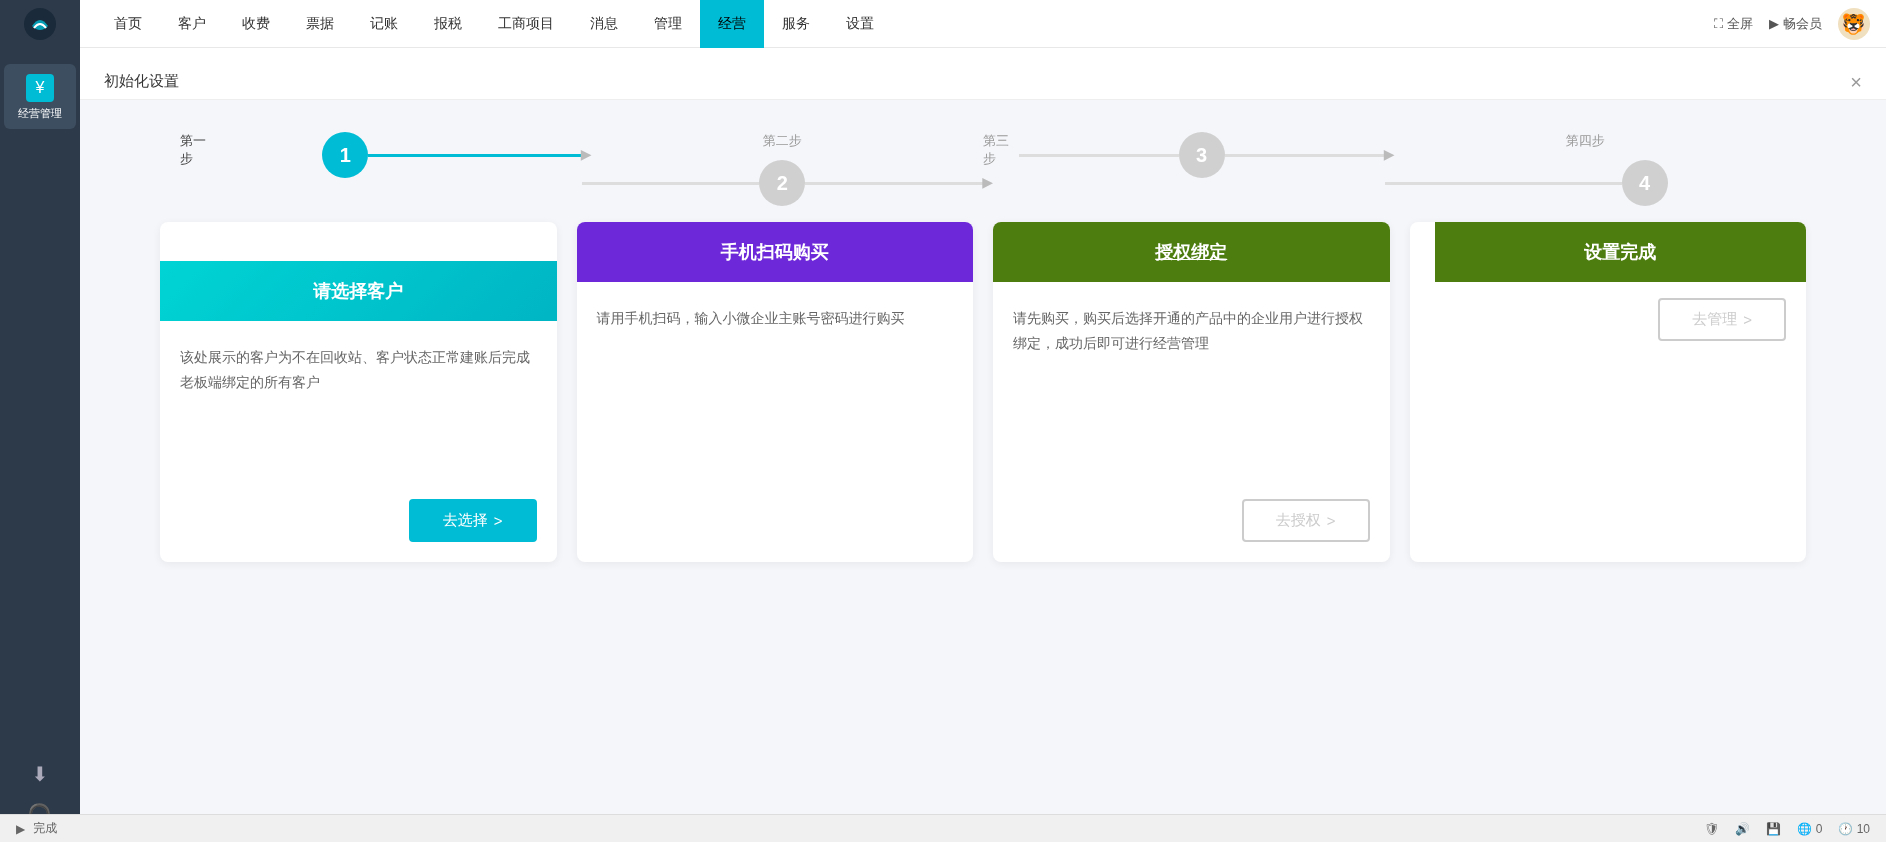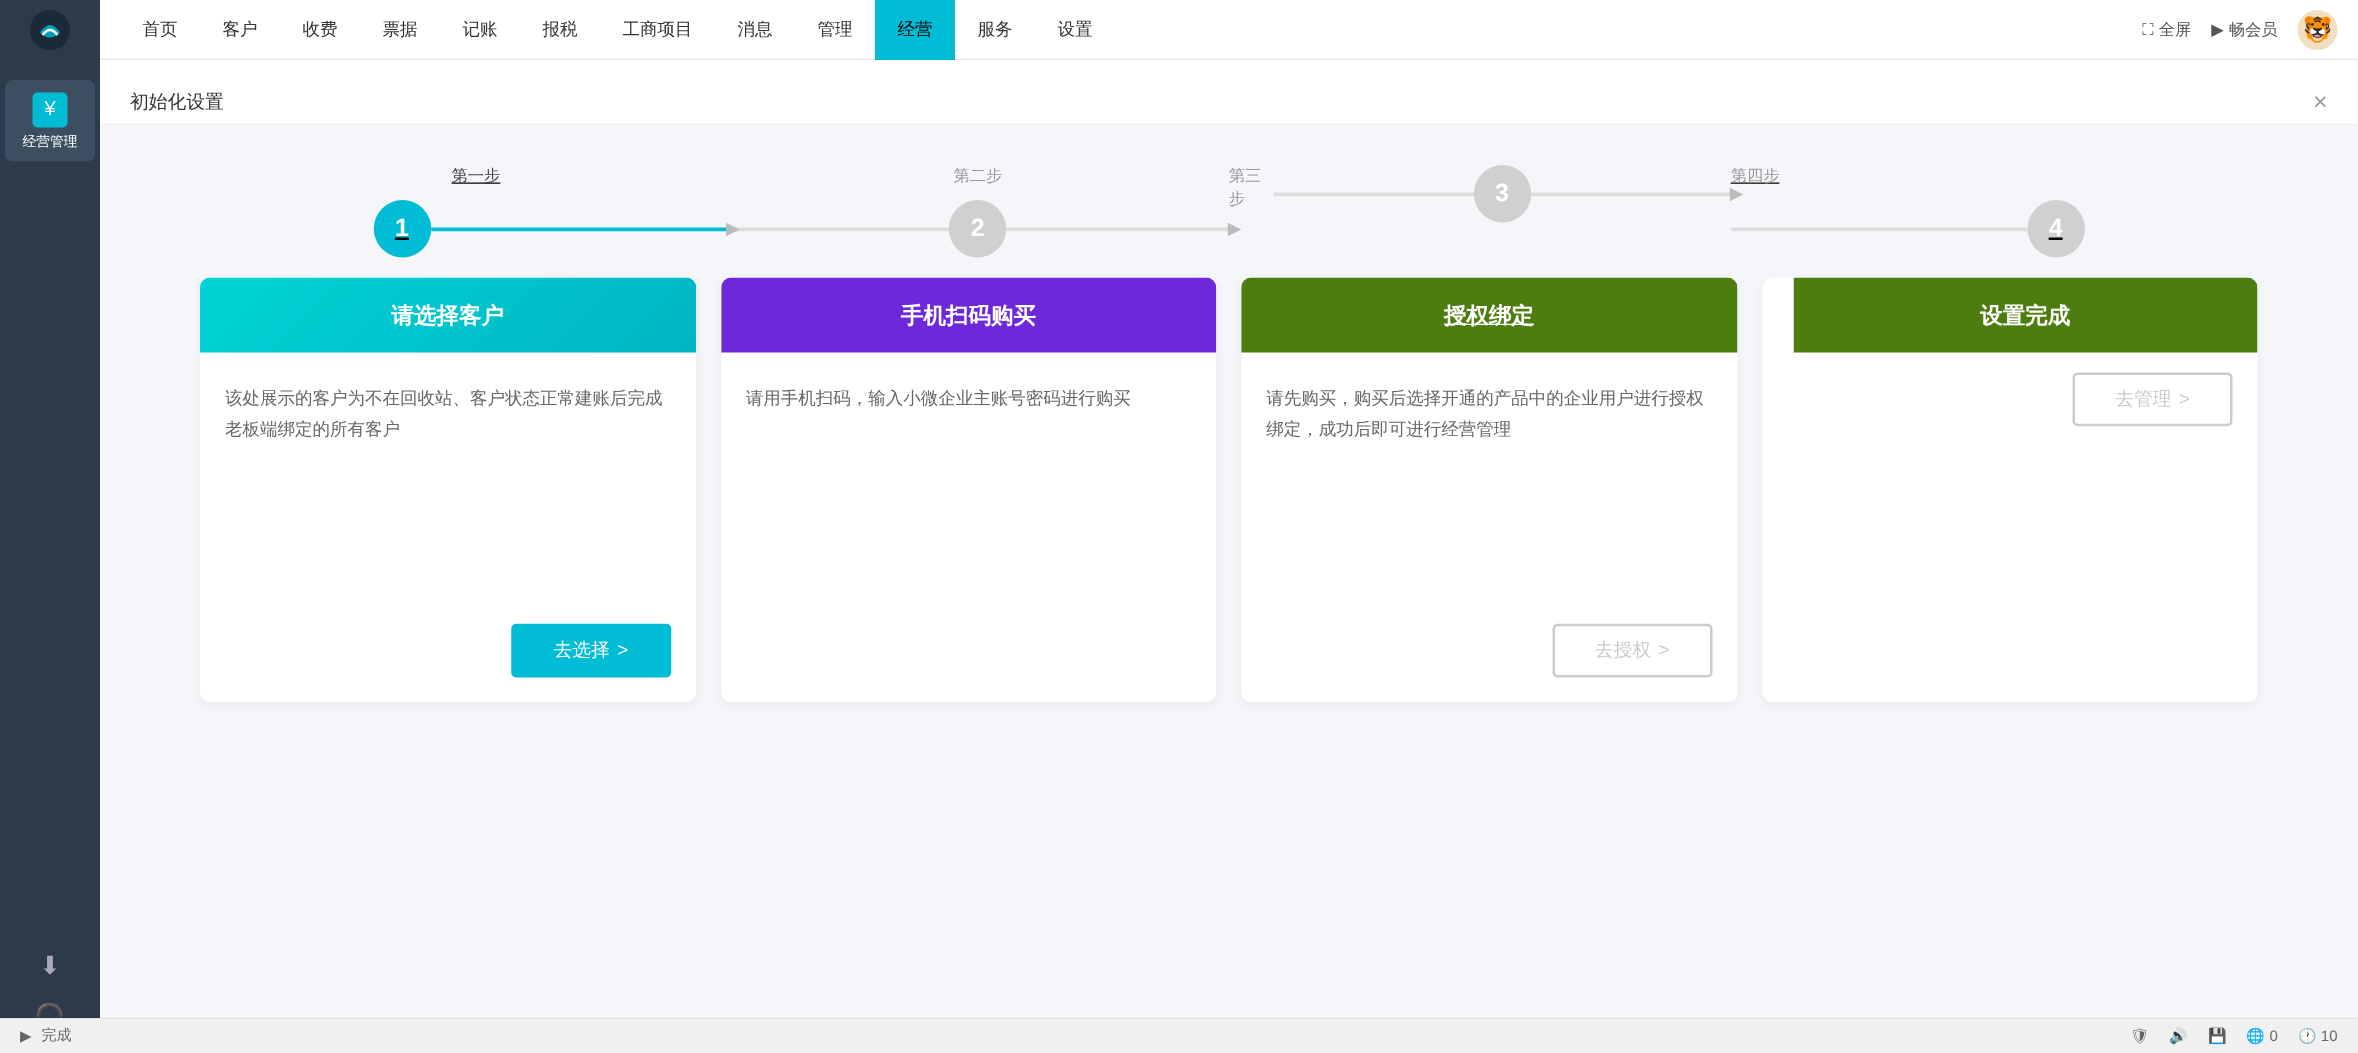--- a/index.html
+++ b/index.html
@@ -64,21 +64,21 @@
     .cards-row { display: flex; gap: 20px; padding: 0 40px; }
     .step-card {
       flex: 1; border-radius: 8px; overflow: hidden; background: #fff;
       box-shadow: 0 2px 8px rgba(0,0,0,0.06); min-height: 340px;
       display: flex; flex-direction: column;
     }
     .card-header {
       padding: 18px 20px; font-size: 18px; font-weight: 600;
       text-align: center; color: #fff; background: #ccc;
     }
-    .card-header.active { background: linear-gradient(135deg, #00d4d4, #00b5c4); color: #fff; }
+    .card-header.active { background: linear-gradient(135deg, #00d4d4, #00b5c4); color: #fff; margin-top: 39px; }
     .card-body { padding: 24px 20px; font-size: 14px; color: #666; line-height: 1.8; flex: 1; }
     .card-footer { padding: 16px 20px 20px; display: flex; justify-content: flex-end; }
     .card-btn {
       border: 2px solid #00bcd4; background: #fff; color: #00bcd4;
       padding: 10px 32px; border-radius: 4px; font-size: 15px; cursor: pointer;
       display: flex; align-items: center; gap: 6px;
     }
     .card-btn.primary { background: #00bcd4; color: #fff; border-color: #00bcd4; }
     .card-btn-disabled { border: 2px solid #ccc; background: #fff; color: #ccc; padding: 10px 32px; border-radius: 4px; font-size: 15px; cursor: default; display: flex; align-items: center; gap: 6px; }
 
@@ -157,21 +157,21 @@
 
   <div class="page-header">
     <span class="page-title">初始化设置</span>
     <span class="close-btn">×</span>
   </div>
 
   <div class="content-area">
 
     <div style="display:flex; align-items:flex-start; padding: 0 60px 0px; margin-bottom: 16px;">
 
-      <div style="display:flex; flex-direction:column; align-items:center; flex:1;text-decoration:underline;">
+      <div style="display:flex; flex-direction:row; align-items:center; flex:1;">
         <span class="prog-label active">第一步</span>
         <div style="display:flex; align-items:center; width:100%;">
           <div style="flex:0.5;"></div>
           <div class="prog-circle teal">
             <span>1</span>
           </div>
 
           <div style="flex:1; height:3px; background:#00bcd4; position:relative;">
             <span style="position:absolute; right:-10px; top:-8px; color:#bbb; font-size:14px;">▶</span>
           </div>
@@ -197,21 +197,21 @@
           <div style="flex:1; height:3px; background:#ddd;"></div>
           <div class="prog-circle gray">
             <span>3</span>
           </div>
           <div style="flex:1; height:3px; background:#ddd; position:relative;">
             <span style="position:absolute; right:-10px; top:-8px; color:#bbb; font-size:14px;">▶</span>
           </div>
         </div>
       </div>
 
-      <div style="display:flex; flex-direction:column; align-items:flex-start; flex:1;text-decoration:underline;">
+      <div style="display:flex; flex-direction:column; align-items:center; flex:1;">
         <span class="prog-label">第四步</span>
         <div style="display:flex; align-items:center; width:100%;">
           <div style="flex:1; height:3px; background:#ddd;"></div>
           <div class="prog-circle gray">
             <span>4</span>
           </div>
           <div style="flex:0.5;"></div>
         </div>
       </div>
     </div>

